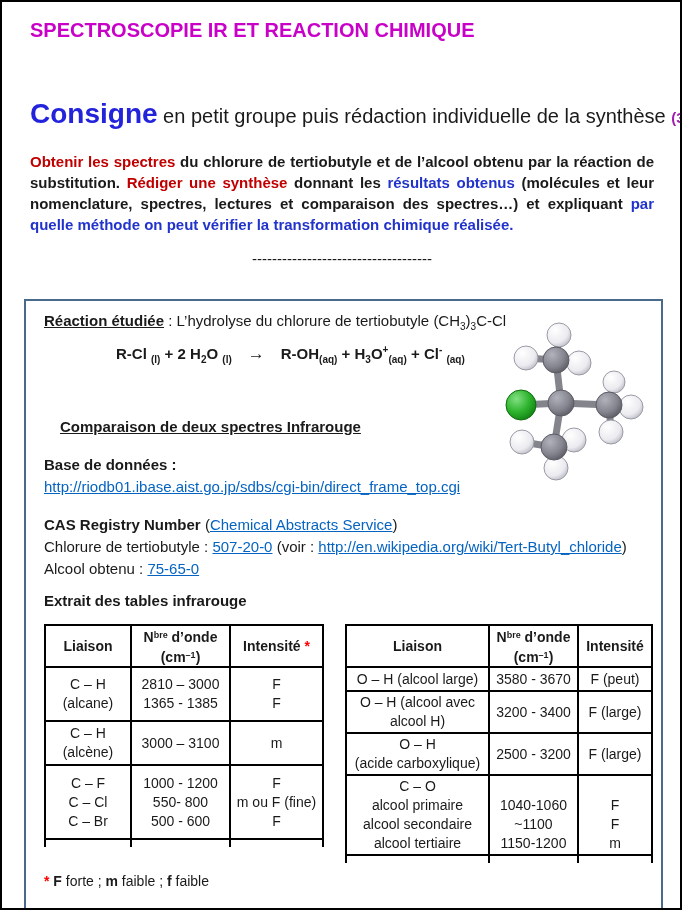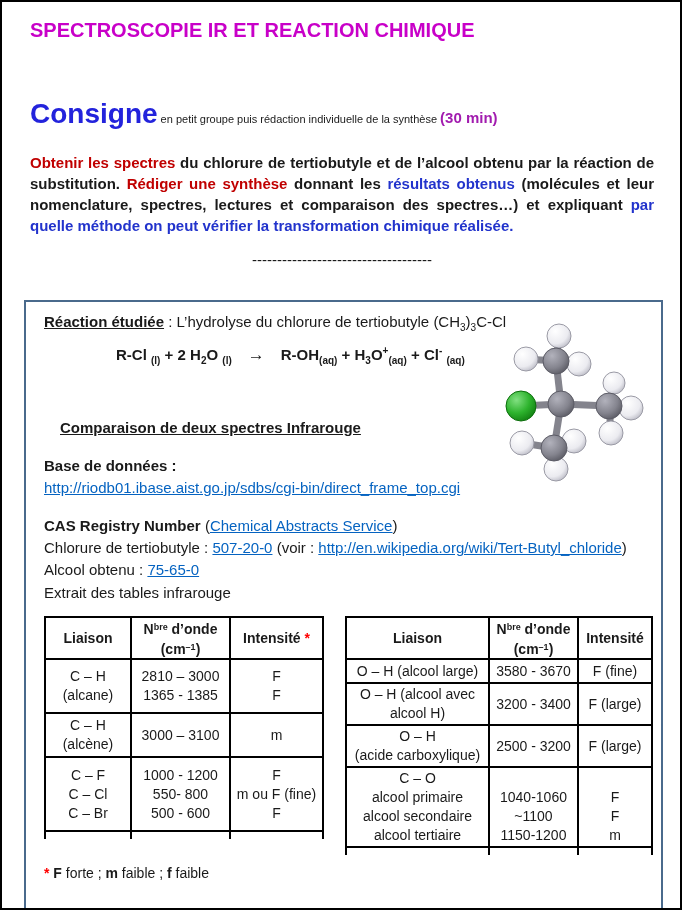--- a/index.html
+++ b/index.html
@@ -8,21 +8,21 @@
     margin:0 auto; background:#fff; border:2px solid #000; overflow:hidden;
     font-family:"Liberation Sans", sans-serif; color:#1a1a1a;
     padding:0 26px 0 28px;
   }
   .page-title{
     margin:16px 0 0 0; font-size:20px; line-height:24px; font-weight:bold;
     color:#C800C8;
   }
   .consigne-line{ margin-top:53px; line-height:38px; white-space:nowrap;}
   .consigne-word{ font-size:28px; font-weight:bold; color:#2323DC;}
-  .consigne-rest{ font-size:11px; color:#1a1a1a;margin-top:40px;}
+  .consigne-rest{ font-size:20px; color:#1a1a1a;margin-top:40px;}
   .consigne-duration{ font-size:15px; font-weight:bold; color:#a21caf;}
   .brief{
     margin:14px 0 0 0; font-size:15px; font-weight:bold; line-height:21px;
     text-align:justify; color:#1a1a1a;
   }
   .dark-red{ color:#C00000;}
   .blue-text{ color:#2233CC;}
   .dashes{ margin-top:14px; text-align:center; font-size:15px; line-height:20px; color:#1a1a1a;}
   .bluebox{
     position:relative; box-sizing:border-box;
@@ -35,21 +35,21 @@
   sup{ font-size:10px; vertical-align:6px; line-height:0;}
   .equation{ margin:12px 0 0 72px; font-size:15px; font-weight:bold; line-height:22px; white-space:nowrap;}
   .equation .arrow{ display:inline-block; margin:0 16px; font-size:17px;}
   .molecule-wrap{ position:absolute; top:12px; right:14px; width:152px; height:168px;}
   .comparison-heading{ margin-top:52px; font-size:15px; line-height:20px; font-weight:bold; text-decoration:underline;margin-left:16px;}
   .db-label{ margin-top:17px; font-size:15px; line-height:22px; font-weight:bold;}
   a.link{ color:#0563C1; text-decoration:underline; font-size:15px; line-height:22px; cursor:pointer;}
   .db-link-line{ line-height:22px;}
   .cas-block{ margin-top:16px; font-size:15px; line-height:22px;}
   .cas-bold{ font-weight:bold;}
-  .extrait-heading{ margin-top:2px; font-size:15px; line-height:19px; font-weight:normal;}
+  .extrait-heading{ margin-top:11px; font-size:15px; line-height:19px; font-weight:bold;}
   .tables-row{ display:flex; gap:21px; margin-top:14px; align-items:flex-start;}
   table.ir{ border-collapse:collapse; font-size:14px; table-layout:fixed;}
   table.ir th, table.ir td{
     border:2px solid #000; text-align:center; vertical-align:middle; padding:1px 3px;
   }
   table.ir th{ font-weight:bold; line-height:18px; height:40px; padding:0 2px;}
   table.ir .hdr-sup{ font-size:9px; vertical-align:4px;}
   .ln{ min-height:19px; line-height:19px;}
   .red-star{ color:#FF0000; font-weight:bold;}
   tr.stub td{ border-bottom:none; height:7px; padding:0;}
@@ -223,21 +223,21 @@
           <th>Intensité</th>
         </tr>
         <tr style="height:24px;">
           <td>
                 <div class="ln">O – H (alcool large)</div>
               </td>
           <td>
                 <div class="ln">3580 - 3670</div>
               </td>
           <td>
-                <div class="ln">F (fine)</div>
+                <div class="ln">F (peut)</div>
               </td>
         </tr>
         <tr style="height:40px;">
           <td>
                 <div class="ln">O – H (alcool avec</div>
                 <div class="ln">alcool H)</div>
               </td>
           <td>
                 <div class="ln">3200 - 3400</div>
               </td>

